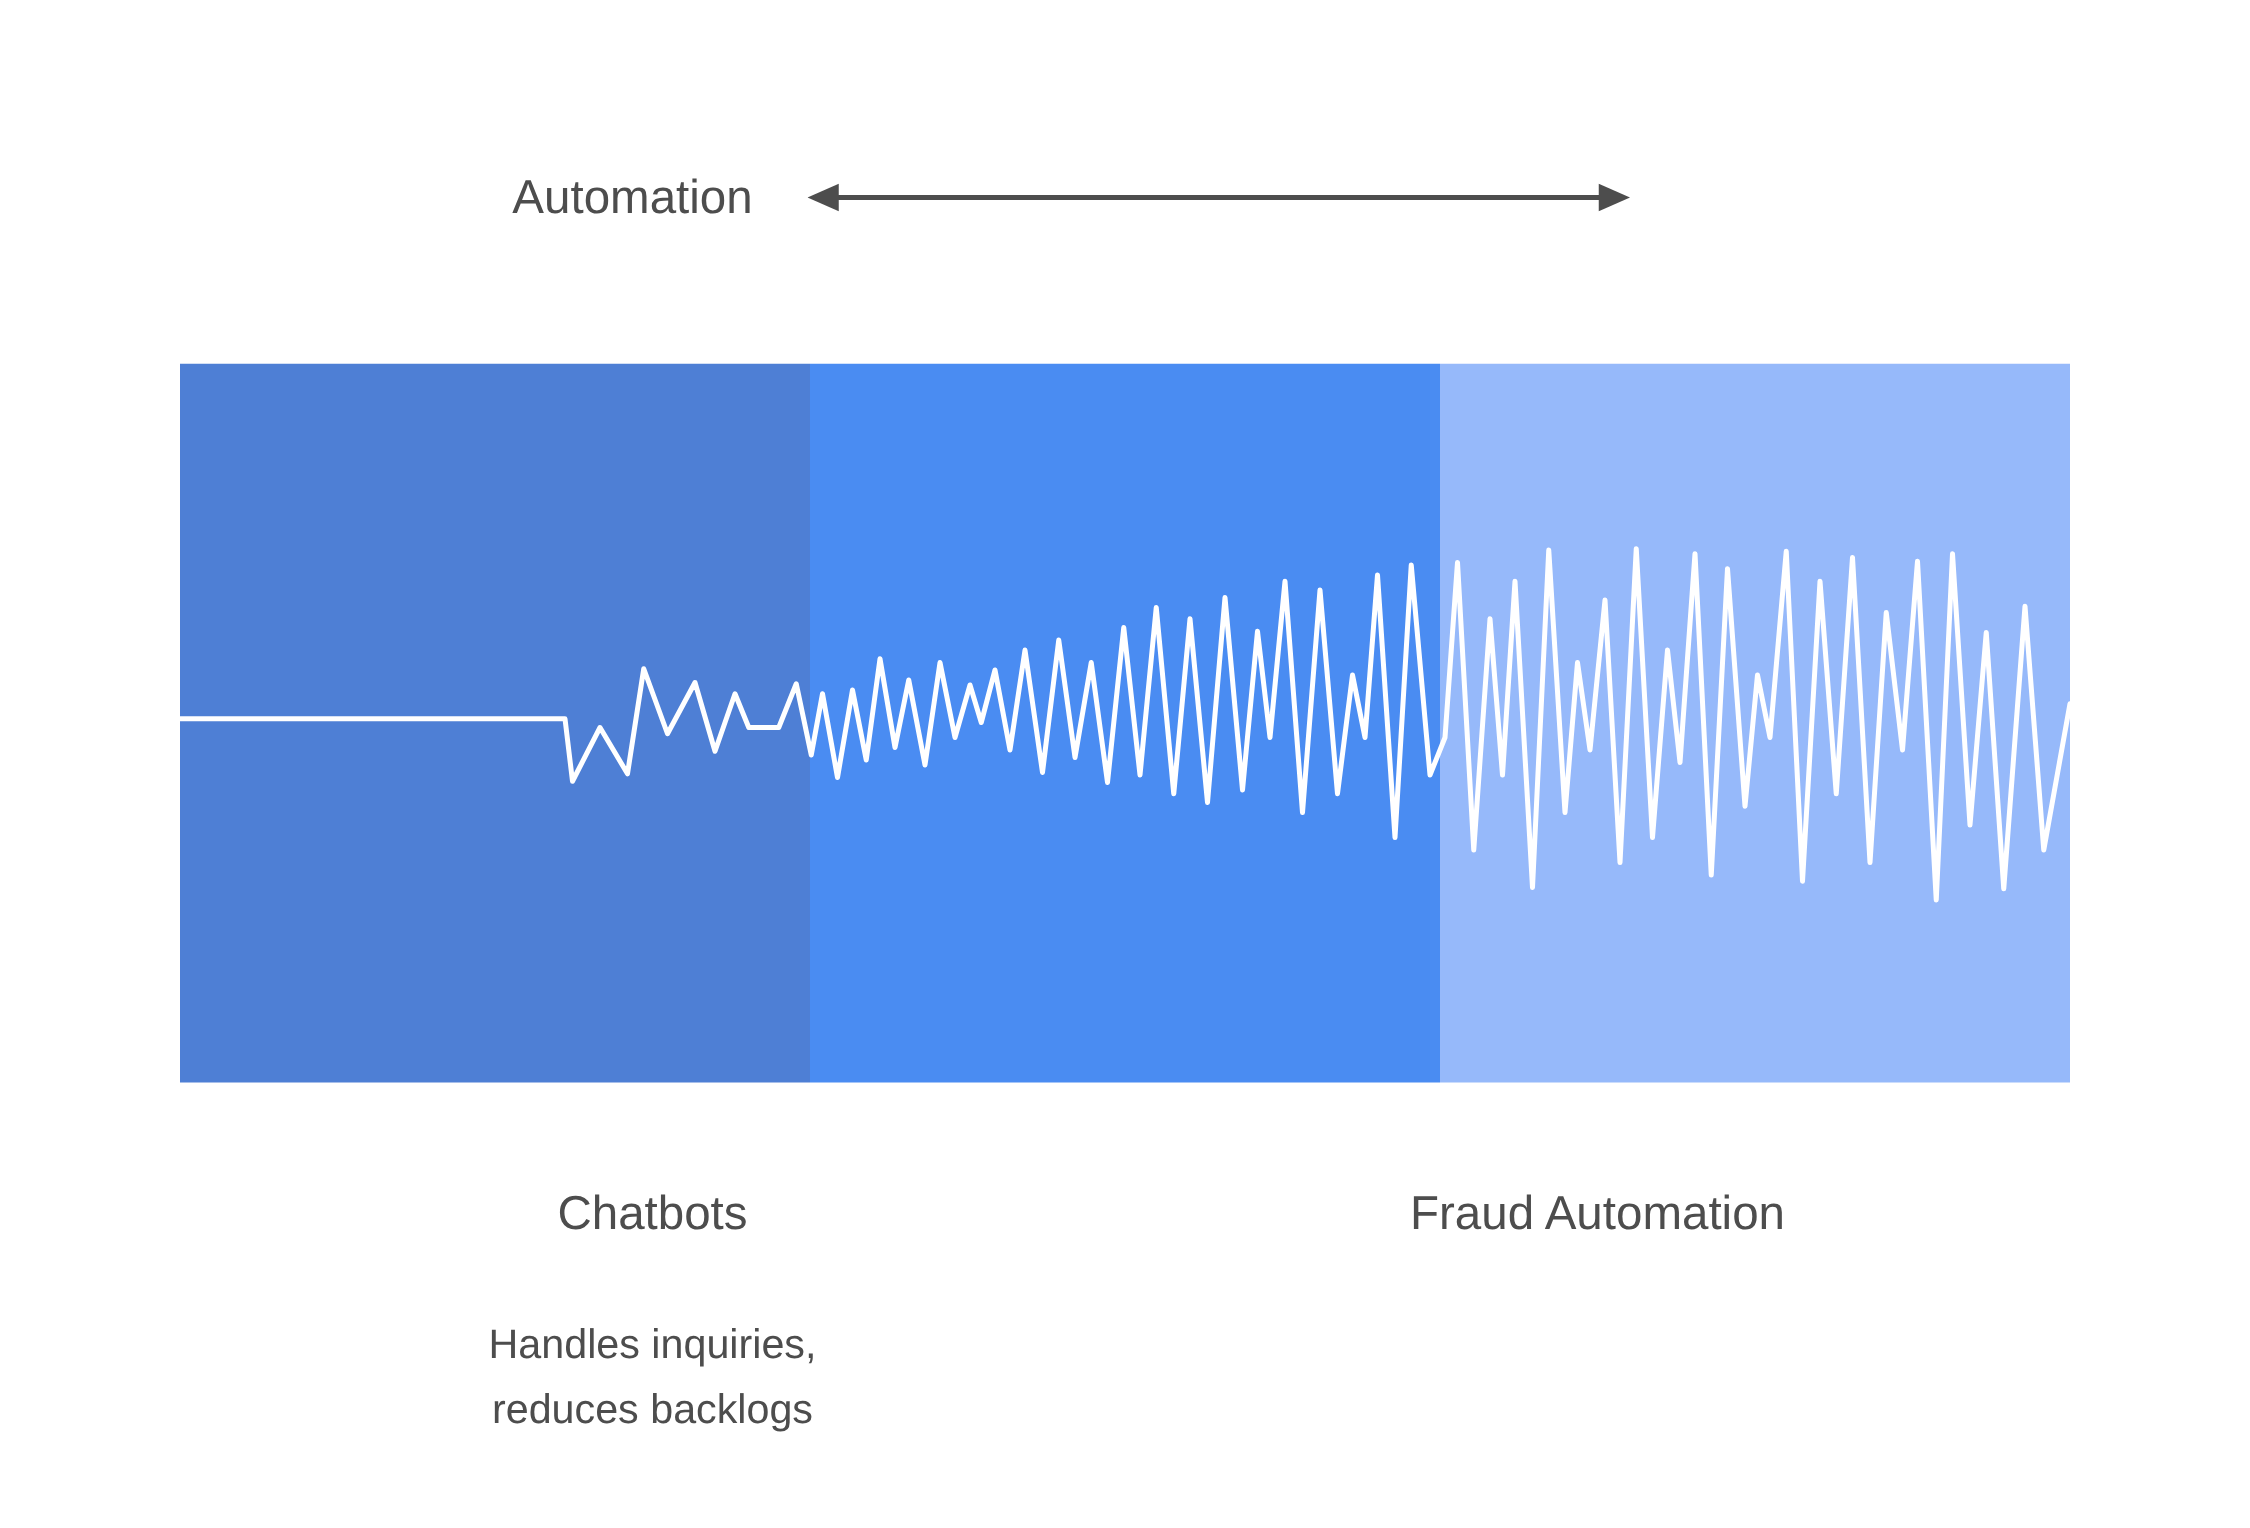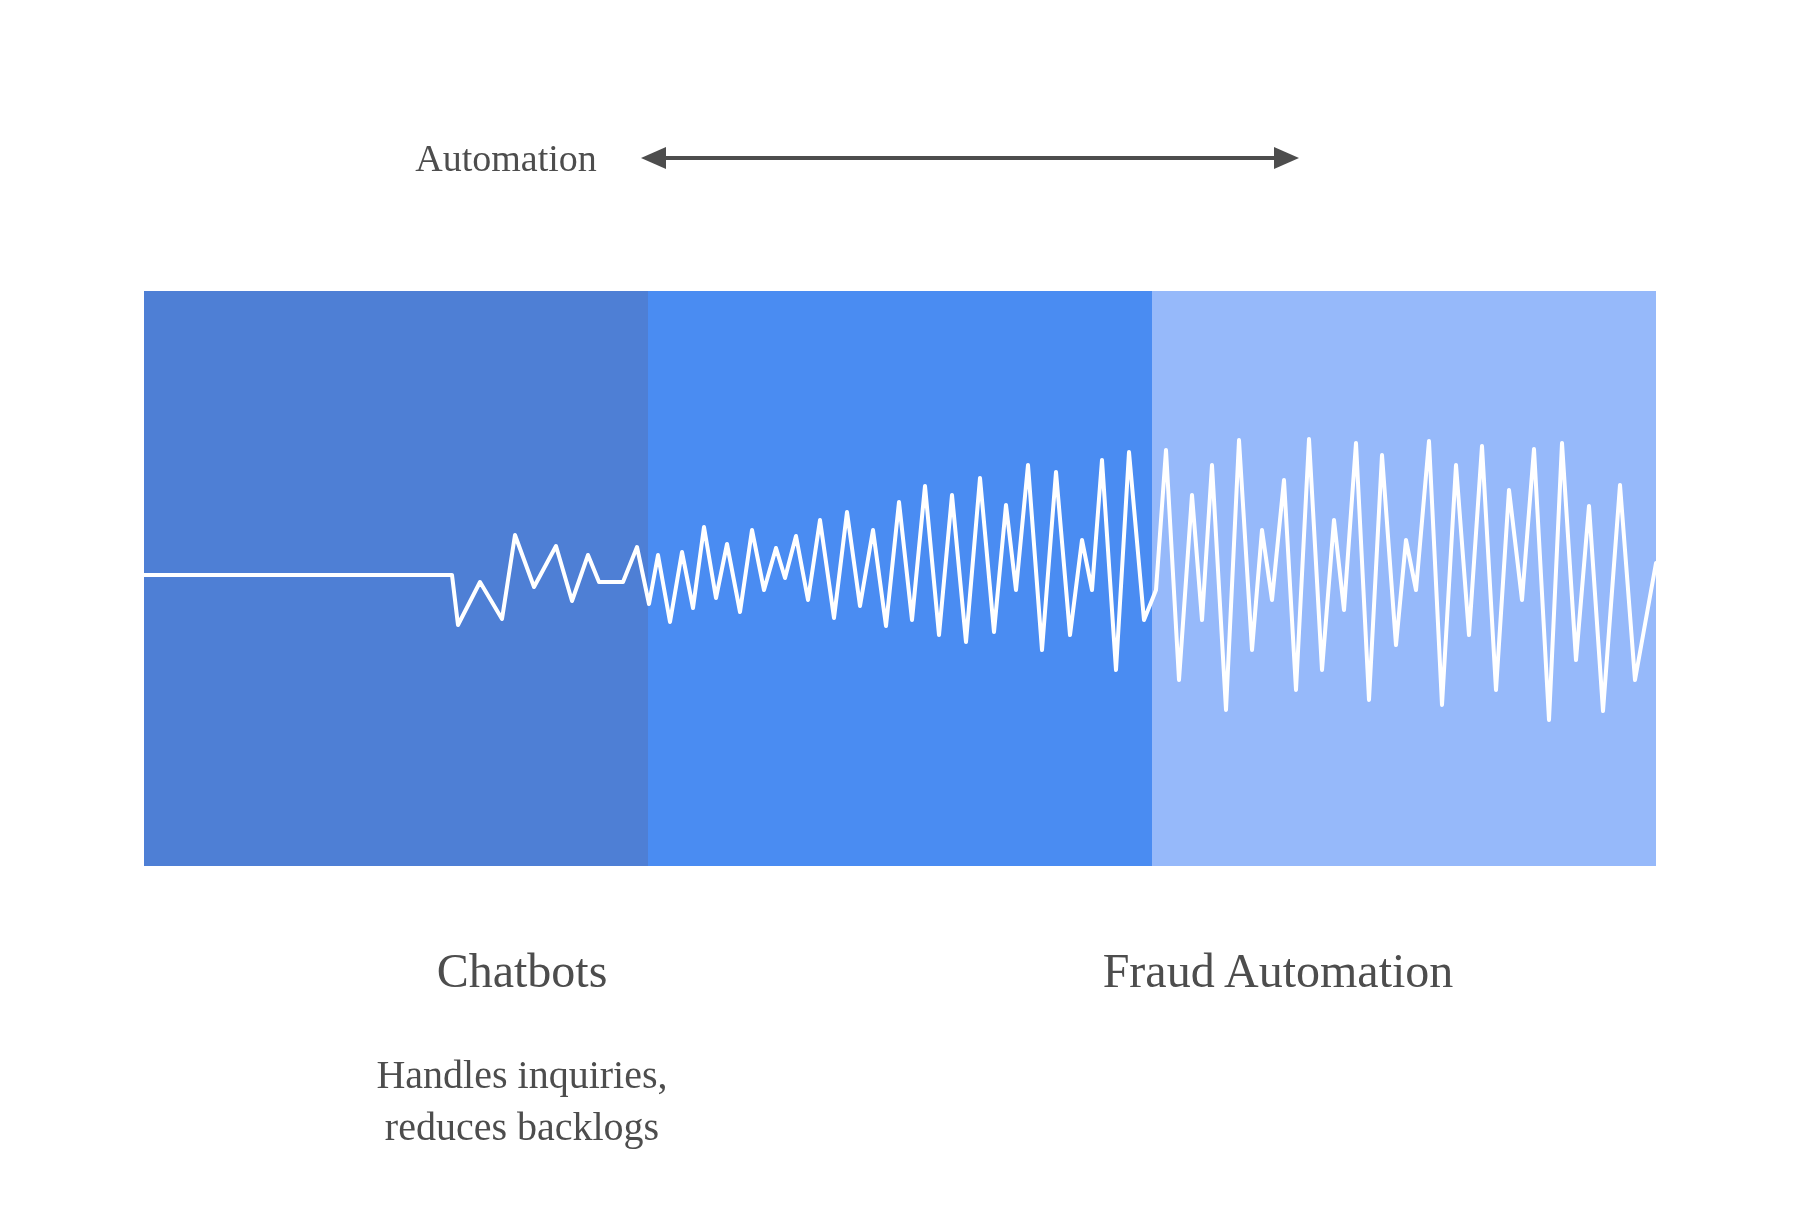--- a/index.html
+++ b/index.html
@@ -1,21 +1,21 @@
 <!DOCTYPE html>
 <html><head>
 <meta charset="utf-8">
 <style>
   html, body { margin: 0; padding: 0; background: #ffffff; }
   .canvas {
     position: relative;
     width: 1800px;
     height: 1222px;
     background: #ffffff;
-    font-family: Liberation Serif, serif;
+    font-family: Liberation Sans, sans-serif;
     overflow: hidden;
   }
   
   .header-row {
     position: absolute;
     top: 132px;
     left: 0;
     width: 1800px;
     display: flex;
     justify-content: center;
@@ -51,26 +51,26 @@
     width: 1512px;
     display: flex;
   }
   .label-col {
     flex: 1 1 0;
     text-align: center;
     padding: 0 30px;
     box-sizing: border-box;
   }
   .label-title {
-    font-size: 48px;
+    font-size: 38px;
     line-height: 44px;
   }
   .label-desc {
     margin-top: 56px;
-    font-size: 40px;
+    font-size: 33px;
     line-height: 52px;
     white-space: pre-line;
   }
 </style>
 </head>
 <body>
 
 <div class="canvas" style="color: rgb(77, 77, 77); background: rgb(255, 255, 255);">
 
   <div class="header-row">

